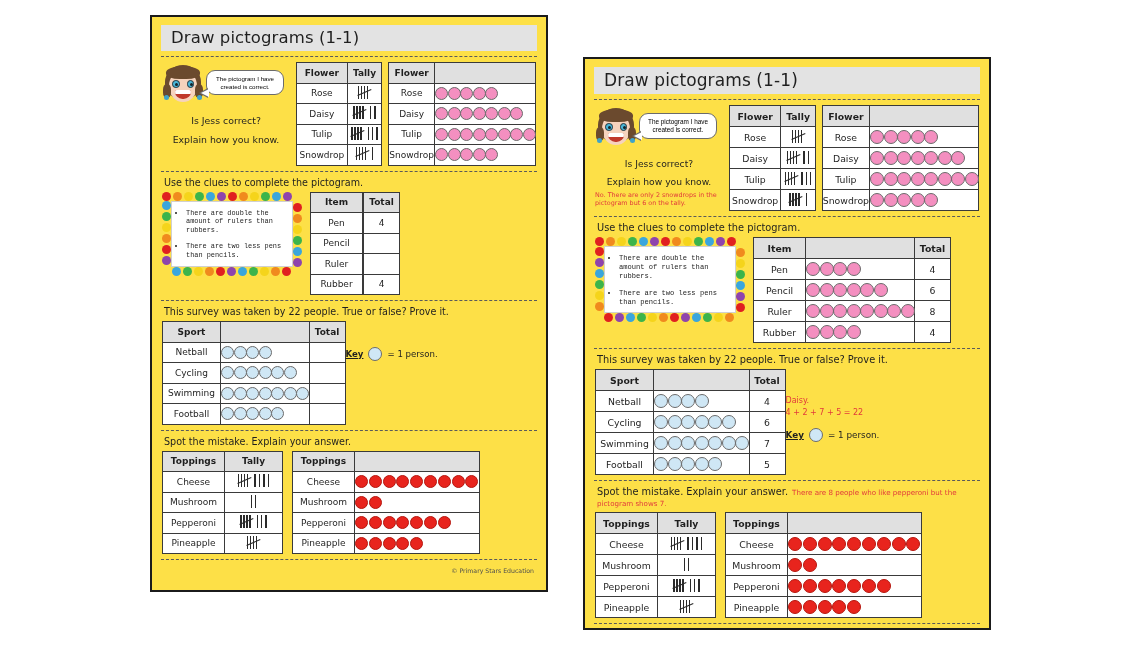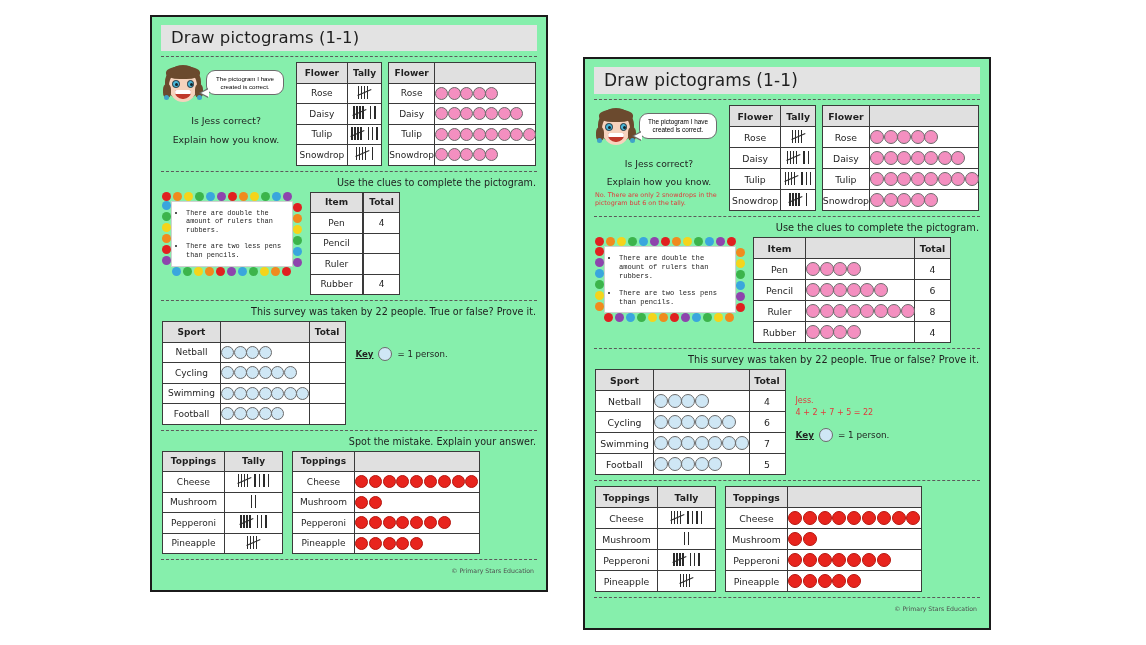--- a/index.html
+++ b/index.html
@@ -8,21 +8,21 @@
     width: 1146px; height: 645px;
     background: #ffffff;
     font-family: "Liberation Sans", sans-serif;
     overflow: hidden;
   }
   .stage { position: relative; width: 1146px; height: 645px; background:#fff; }
 
   
   .page {
     position: absolute;
-    background: #86efac;
+    background: #fde047;
     border: 2px solid #1b1b1b;
     padding: 6px 8px 4px 8px;
     overflow: hidden;
   }
   #page-left  { left: 150px; top: 15px;  width: 398px; height: 577px; }
   #page-right { left: 583px; top: 57px;  width: 408px; height: 573px; }
 
   
   .title-bar {
     background: #e3e3e3;
@@ -43,21 +43,20 @@
     margin: 5px 1px;
     height: 0;
   }
 
   
   .sec { padding: 0 2px; }
   .prompt {
     font-family: "DejaVu Sans", sans-serif;
     color: #1f1f1f;
     margin: 2px 0 4px 2px;
-    text-align: right;
   }
   #page-left .prompt  { font-size: 9.6px; }
   #page-right .prompt { font-size: 9.8px; }
   .ans-red {
     color: #e1393b;
     font-family: "DejaVu Sans", sans-serif;
   }
   .ans-inline { font-size: 7.1px; margin-left: 4px; }
 
   
@@ -176,21 +175,21 @@
   }
   .clue-list { margin:0; padding:7px 5px 0 14px; }
   .clue-list li {
     font-family:Liberation Mono, monospace; color:#1f1f1f;
     line-height:1.3; margin-bottom:7px;
   }
   #page-left .clue-list li  { font-size:6.9px; }
   #page-right .clue-list li { font-size:7.1px; }
 
   .s2 { display:flex; align-items:flex-start; gap:8px; }
-  .s3 { display:flex; align-items:flex-start; gap:10px; }
+  .s3 { display:flex; align-items:flex-start; gap:0; }
   .key-area { padding-top: 26px; }
   .key-row { display:flex; align-items:center; gap:5px;
              font-family:"DejaVu Sans", sans-serif; color:#1f1f1f; }
   #page-left .key-row  { font-size:8.6px; }
   #page-right .key-row { font-size:8.8px; }
   .key-word { text-decoration: underline; font-weight: 600; }
   .key-circle { width:14px; height:14px; border-radius:50%;
                 background:#cfe7f5; border:1.2px solid #6b6b6b; }
   .proof { color:#e1393b; font-family:"DejaVu Sans", sans-serif;
            font-size:8px; line-height:1.45; margin-bottom:10px; }
@@ -1013,33 +1012,34 @@
                     <span class="dot blue"></span>
                     <span class="dot blue"></span>
                   </span>
                 </td>
                 <td class="total-red">5</td>
               </tr>
             </tbody>
           </table>
           <div class="key-area">
             <div class="proof">
-              <div>Jess.</div>
+              <div>Daisy.</div>
               <div>4 + 2 + 7 + 5 = 22</div>
             </div>
             <div class="key-row">
               <span class="key-word">Key</span>
               <span class="key-circle"></span>
               <span>= 1 person.</span>
             </div>
           </div>
         </div>
       </div>
       <div class="dashed"></div>
       <div class="sec">
+        <div class="prompt"><span>Spot the mistake. Explain your answer.</span><span class="ans-red ans-inline">There are 8 people who like pepperoni but the pictogram shows 7.</span></div>
         <div class="s4">
           <table class="ws">
             <thead>
               <tr>
                 <th style="width: 62px;">Toppings</th>
                 <th style="width: 58px;">Tally</th>
               </tr>
             </thead>
             <tbody>
               <tr>

